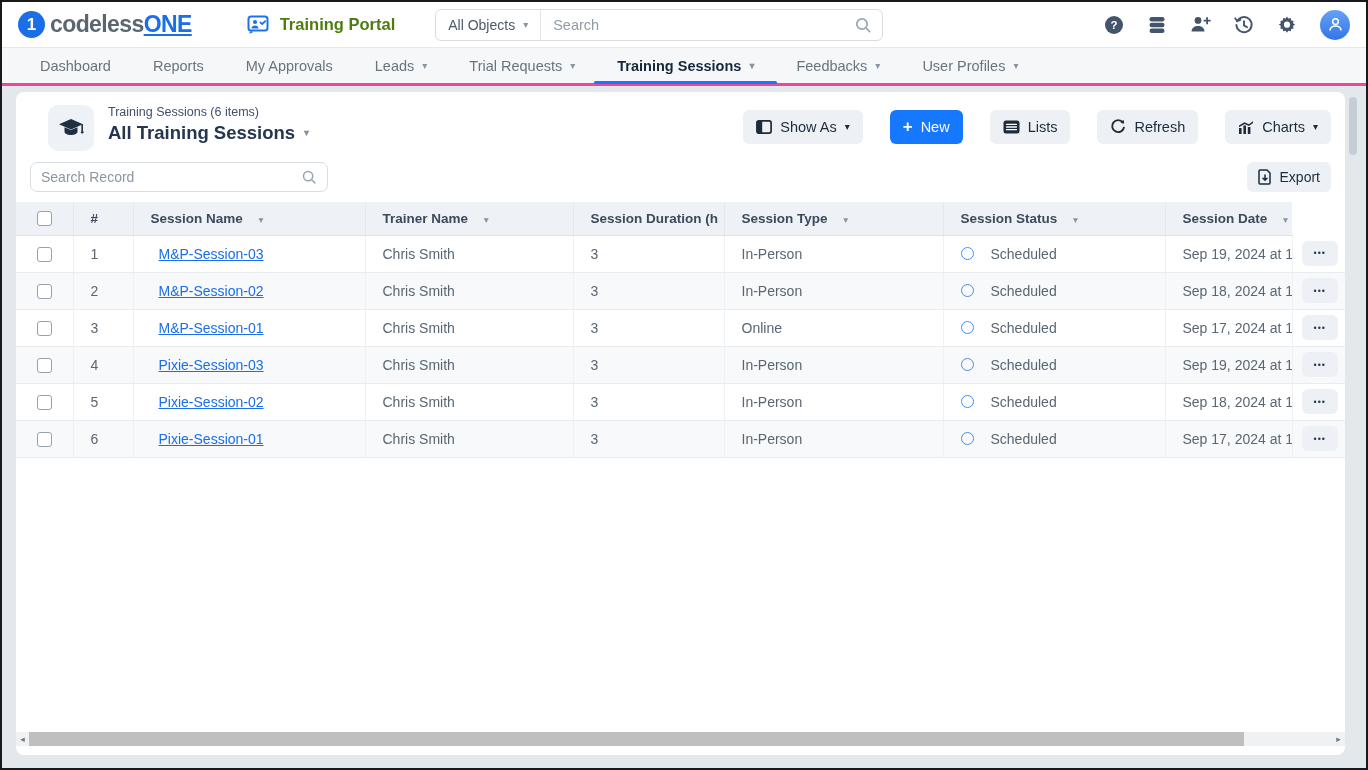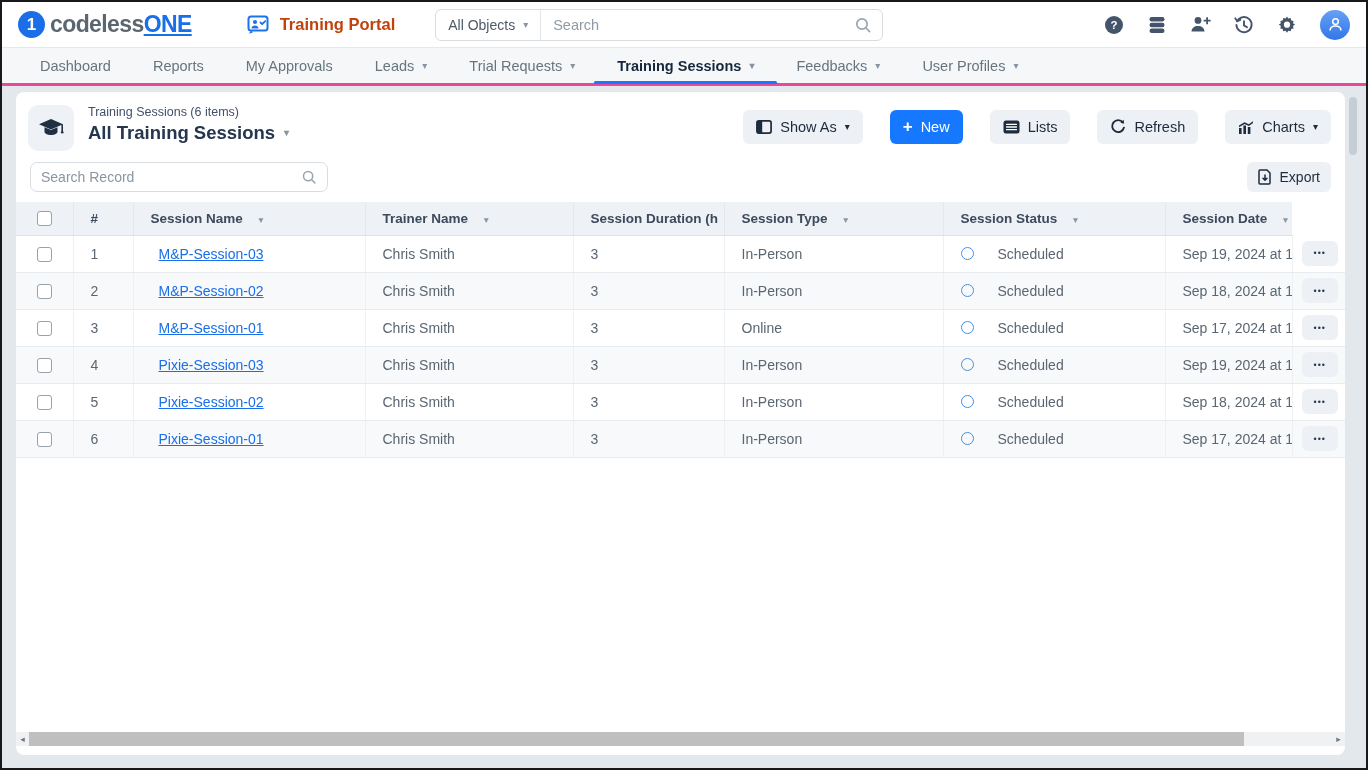--- a/index.html
+++ b/index.html
@@ -15,21 +15,21 @@
   
   .topbar { height:46px; background:#fff; border-bottom:1px solid #e6e9ec;
             display:flex; align-items:center; padding:0 16px; }
   .logo { display:flex; align-items:center; gap:5px; }
   .logo-mark { width:27px; height:27px; border-radius:50%; background:#1a6fe8;
                color:#fff; font-weight:bold; font-size:17px; display:flex;
                align-items:center; justify-content:center; }
   .logo-text { font-size:23px; font-weight:bold; color:#5b6670; letter-spacing:-0.6px; }
   .logo-text .one { color:#1a6fe8;text-decoration:underline; }
   .portal { display:flex; align-items:center; gap:10px; margin-left:54px; }
-  .portal-name { font-size:16.5px; font-weight:bold; color:#c2410c; }
+  .portal-name { font-size:16.5px; font-weight:bold; color:#4d7c0f; }
   .global-search { margin-left:40px; width:448px; height:32px; border:1px solid #d8dde2;
                    border-radius:6px; display:flex; align-items:center; background:#fff; }
   .scope { padding:0 12px; font-size:14px; color:#4d5a66; display:flex; gap:8px;
            align-items:center; border-right:1px solid #e2e6ea; height:100%; cursor:pointer; }
   .global-search input { flex:1; border:none; outline:none; padding:0 12px;
                          font-size:14.5px; font-family:inherit; color:#3c4a5c; }
   .global-search input::placeholder { color:#909ba6; }
   .mag { margin-right:10px; display:flex; }
   .top-icons { margin-left:auto; display:flex; align-items:center; gap:23px; }
   .tool-icon { display:flex; cursor:pointer; }
@@ -43,21 +43,21 @@
   .tab { display:flex; align-items:center; gap:8px; padding:0 21px; font-size:14.5px;
          color:#67757f; position:relative; cursor:pointer; white-space:nowrap; }
   .tab:first-child { padding-left:0; }
   .tab.active { color:#16273b; font-weight:bold; }
   .tab.active::after { content:""; position:absolute; left:-2px; right:-2px; bottom:-1px;
                        height:3px; background:#1677ff; border-radius:2px; }
   
   .main { position:absolute; top:85px; left:0; right:0; bottom:0; background:#e3e8ed;
           padding:5px 21px 0 14px; }
   .card { background:#fff; border-radius:8px; height:663px; position:relative; overflow:hidden; }
-  .card-header { display:flex; padding:13px 14px 4px 12px; }
+  .card-header { display:flex; padding:13px 14px 4px 12px;margin-left:20px; }
   .obj-icon { width:46px; height:46px; border-radius:10px; background:#eef1f5;
               display:flex; align-items:center; justify-content:center; flex:none; }
   .titles { margin-left:14px; }
   .subtitle { font-size:12.5px; color:#41506b; }
   .view-title { font-size:18.5px; font-weight:bold; color:#25364e; margin-top:3px;
                 display:flex; align-items:center; gap:9px; cursor:pointer; }
   .actions { margin-left:auto; display:flex; gap:27px; margin-top:5px; }
   .btn { height:34px; border:none; border-radius:6px; background:#edf0f4; color:#1d2b3d;
          font-size:14.5px; font-family:inherit; display:flex; align-items:center; gap:8px;
          padding:0 13px; cursor:pointer; white-space:nowrap; }
@@ -82,21 +82,21 @@
   thead th:last-child, tbody td:last-child { border-right:none; }
   thead th.sel, tbody td.sel { padding:0; text-align:center; }
   th .flt { color:#8b96a3; font-size:8.5px; margin-left:14px; cursor:pointer; }
   tbody td { height:37px; color:#5a6672; padding:0 4px 0 17px;
              border-bottom:1px solid #e9ecef; border-right:1px solid #eef1f3;
              white-space:nowrap; overflow:hidden; }
   tbody tr:nth-child(even) { background:#f7f9fb; }
   .checkbox { display:inline-block; width:15px; height:15px; border:1.6px solid #97a2ae;
               border-radius:3px; background:#fff; vertical-align:middle; cursor:pointer; }
   a.rec-link { color:#1a6fe8; text-decoration:underline; cursor:pointer;margin-left:8px; }
-  .status { display:flex; align-items:center; gap:24px; }
+  .status { display:flex; align-items:center; gap:17px; }
   .status-dot { width:13px; height:13px; border:1.5px solid #4a8fe2; border-radius:50%;
                 flex:none; }
   td.acts { padding:0; text-align:center; }
   .more-btn { width:36px; height:25px; border:none; border-radius:6px; background:#edf0f4;
               color:#2b3a52; font-size:9px; letter-spacing:1px; cursor:pointer;
               font-family:inherit; }
   
   .hscroll { position:absolute; left:0; right:0; bottom:9px; height:14px; background:#f0f1f2;
              display:flex; align-items:center; }
   .hs-arrow { width:13px; text-align:center; font-size:9px; color:#6f7781; flex:none;

